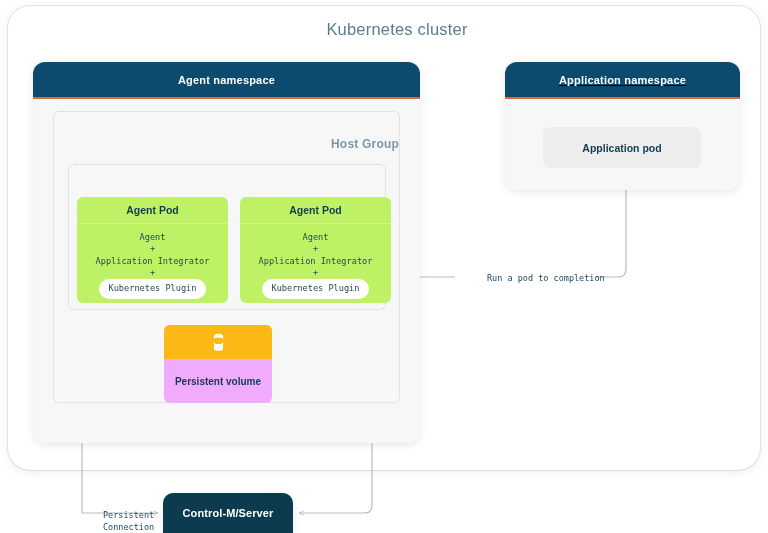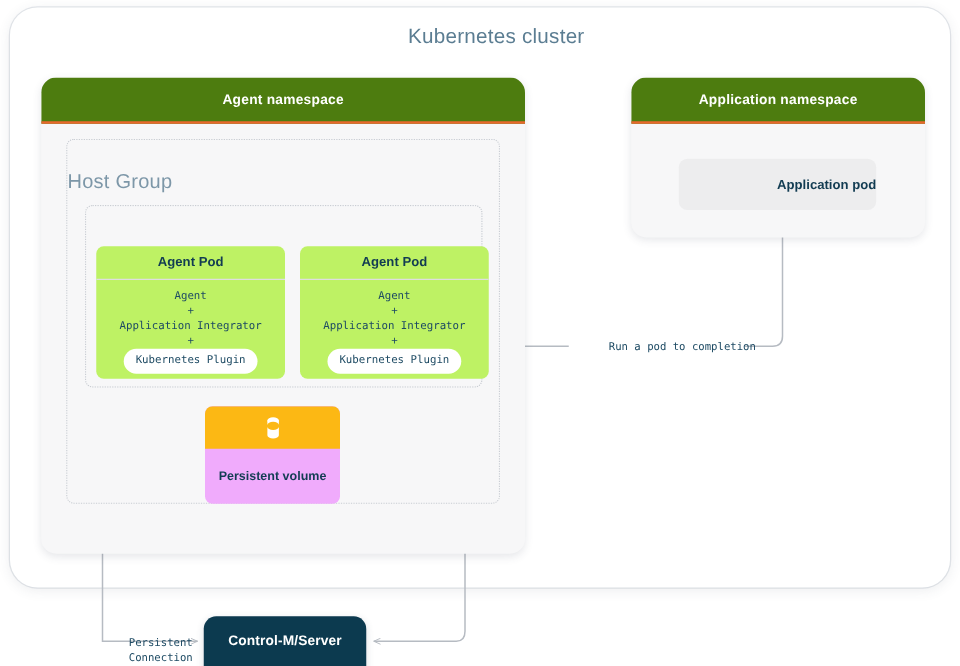--- a/index.html
+++ b/index.html
@@ -43,57 +43,57 @@
   
   .ns-card {
     position: absolute;
     border-radius: 12px;
     background: #f7f7f8;
     box-shadow: 0 2px 7px rgba(60,70,90,0.13);
     overflow: hidden;
   }
   .ns-header {
     height: 35px;
-    background: #4d7c0f;
+    background: #0c4a6e;
     border-bottom: 2.5px solid #e8682c;
     display: flex;
     align-items: center;
     justify-content: center;
   }
   .ns-header-label {
     color: #ffffff;
     font-size: 11px;
     font-weight: bold;
     letter-spacing: 0.2px;
   }
   .ns-body {
     position: relative;
     width: 100%;
   }
 
   #agent-namespace { left: 33px; top: 62px; width: 387px; height: 381px; }
-  #application-namespace { left: 505px; top: 62px; width: 235px; height: 128px; }
+  #application-namespace { left: 505px; top: 62px; width: 235px; height: 128px; text-decoration: underline; }
 
   
   .dotted-box {
     position: absolute;
     border: 1.3px dotted #c9cdd3;
     border-radius: 6px;
     background: transparent;
   }
   #host-group-box { left: 20px; top: 12px; width: 345px; height: 290px; }
   #statefulset-box { left: 14px; top: 52px; width: 316px; height: 144px; }
 
   .hostgroup-title {
     position: absolute;
     left: 0; top: 25px;
     width: 100%;
-    text-align: left;
-    font-size: 16px;
-    font-weight: 400;
+    text-align: right;
+    font-size: 12px;
+    font-weight: 700;
     color: #7d97a8;
     letter-spacing: 0.2px;
   }
   .statefulset-title {
     position: absolute;
     left: 0; top: 9px;
     width: 100%;
     text-align: center;
     font-family: "DejaVu Sans Mono", monospace;
     font-size: 11px;
@@ -180,21 +180,21 @@
   #application-pod {
     position: absolute;
     left: 38px;
     top: 28px;
     width: 158px;
     height: 41px;
     background: #ededee;
     border-radius: 7px;
     display: flex;
     align-items: center;
-    justify-content: flex-end;
+    justify-content: center;
   }
   .apppod-label {
     font-size: 10.5px;
     font-weight: bold;
     color: #123c52;
   }
 
   
   #control-m {
     position: absolute;

